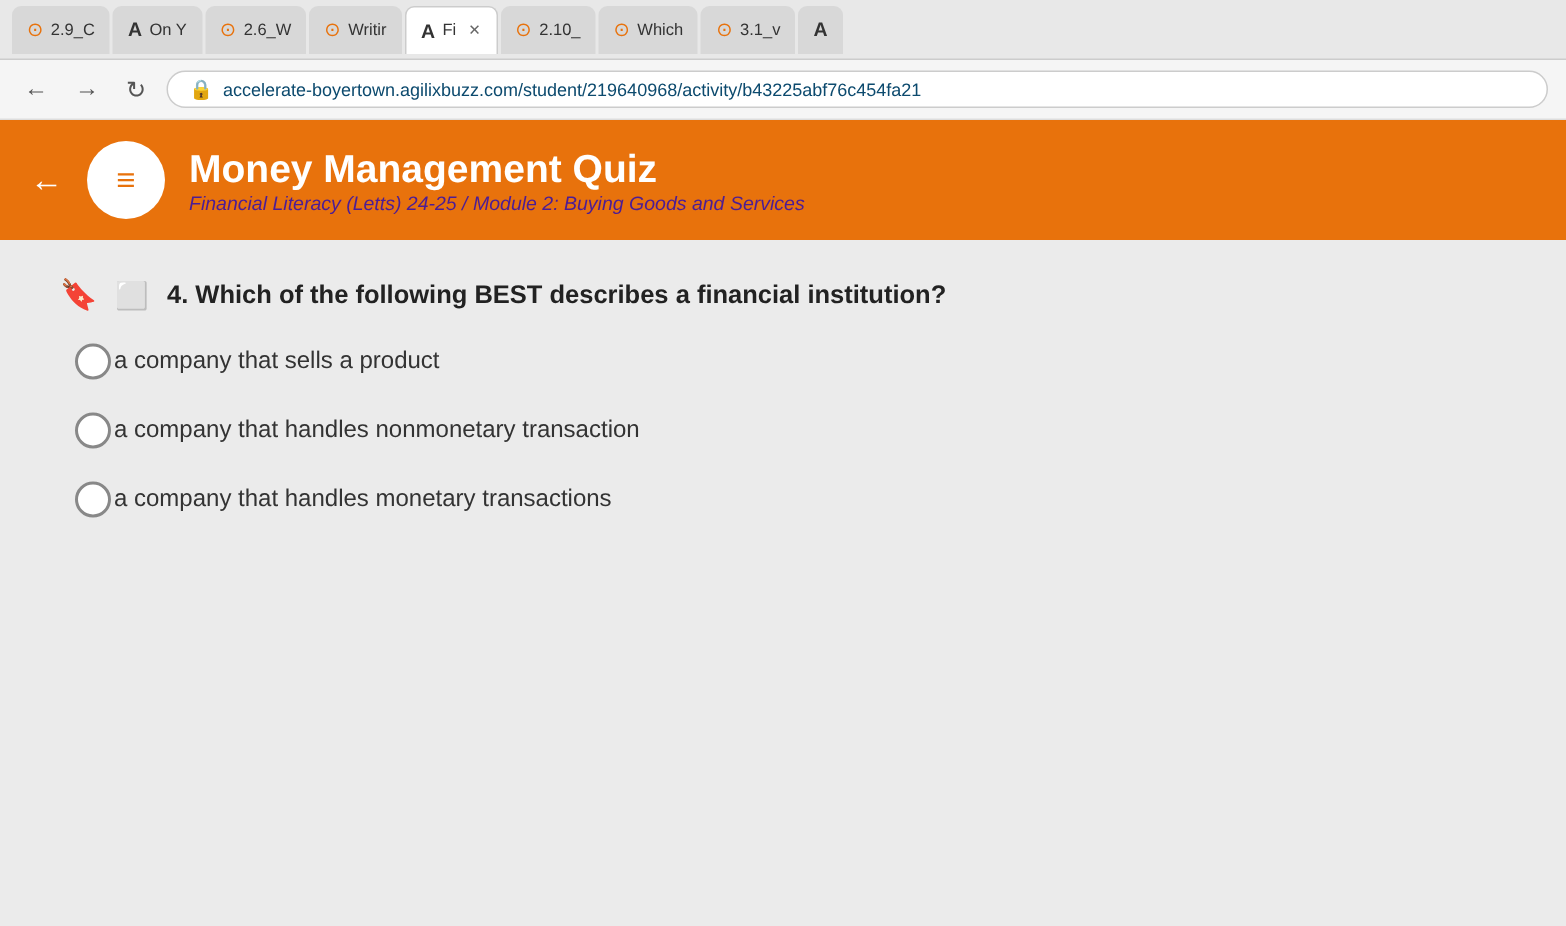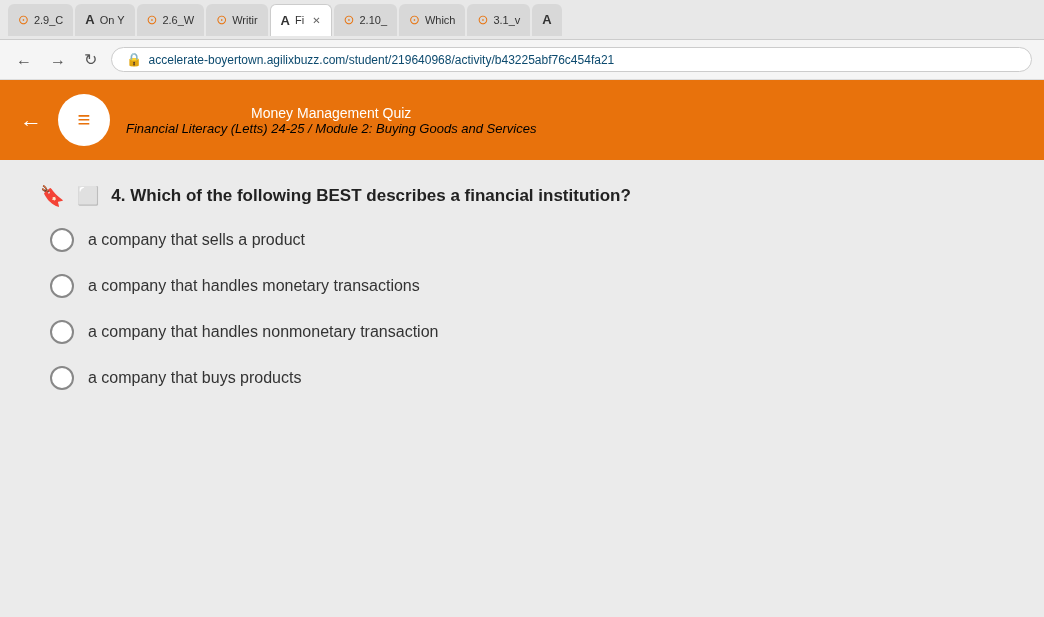--- a/index.html
+++ b/index.html
@@ -99,26 +99,25 @@
       background: white;
       border-radius: 50%;
       display: flex;
       align-items: center;
       justify-content: center;
       font-size: 22px;
       color: #e8720c;
     }
     .header-text h1 {
       color: white;
-      font-size: 14px;
-      font-weight: normal;
-      text-align: center;
+      font-size: 26px;
+      font-weight: bold;
     }
     .header-text p {
-      color: #000000;
+      color: #4c1d95;
       font-size: 13px;
       font-style: italic;
     }
 
     
     .quiz-content {
       background: #ebebeb;
       padding: 24px 40px;
       height: calc(617px - 40px - 40px - 80px);
     }
@@ -147,21 +146,21 @@
 
     .options {
       display: flex;
       flex-direction: column;
       gap: 22px;
       margin-left: 10px;
     }
     .option {
       display: flex;
       align-items: center;
-      gap: 14px;
+      gap: 2px;
       cursor: pointer;
     }
     .radio-circle {
       width: 24px;
       height: 24px;
       border-radius: 50%;
       border: 2px solid #888;
       display: inline-block;
       flex-shrink: 0;
       background: white;
@@ -241,24 +240,20 @@
     <span class="question-text"><span>4. </span><span>Which of the following BEST describes a financial institution?</span></span>
   </div>
 
   <div class="options">
     <div class="option">
       <span class="radio-circle"></span>
       <span class="option-label">a company that sells a product</span>
     </div>
     <div class="option">
       <span class="radio-circle"></span>
-      <span class="option-label">a company that handles monetary transactions</span>
-    </div>
-    <div class="option">
-      <span class="radio-circle"></span>
       <span class="option-label">a company that handles nonmonetary transaction</span>
     </div>
     <div class="option">
       <span class="radio-circle"></span>
-      <span class="option-label">a company that buys products</span>
+      <span class="option-label">a company that handles monetary transactions</span>
     </div>
   </div>
 </div>
 
 </body></html>

